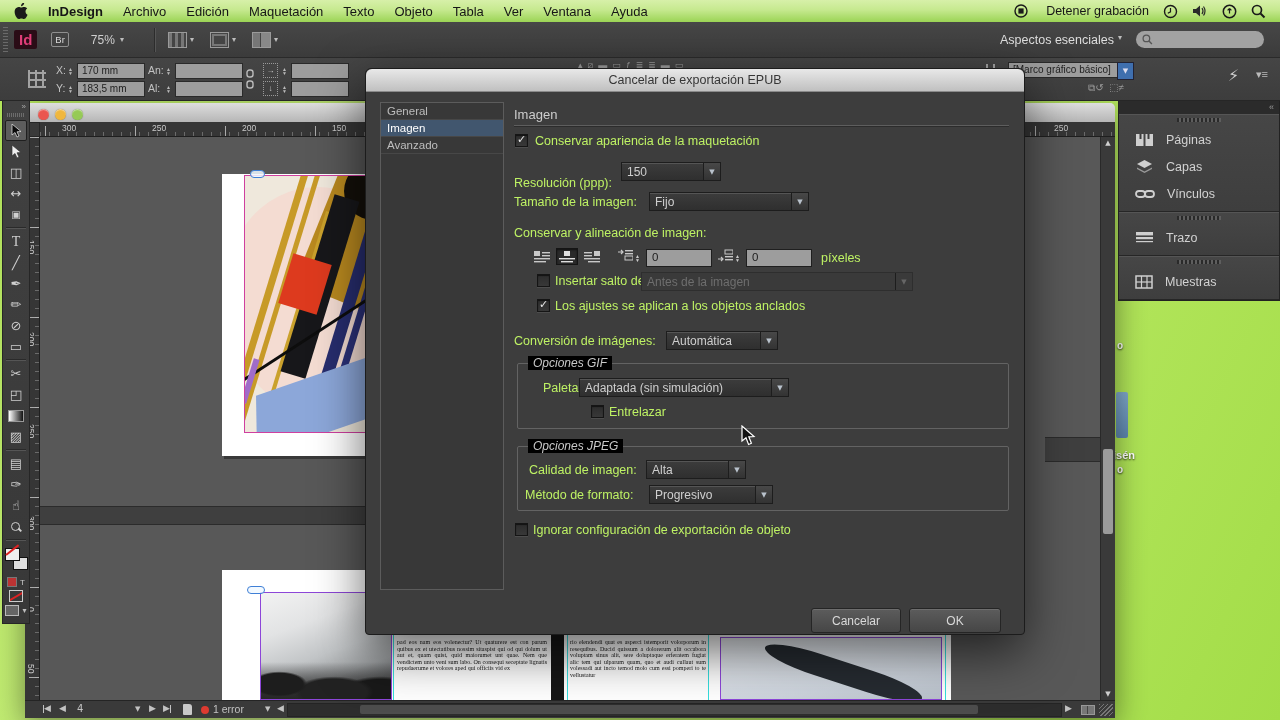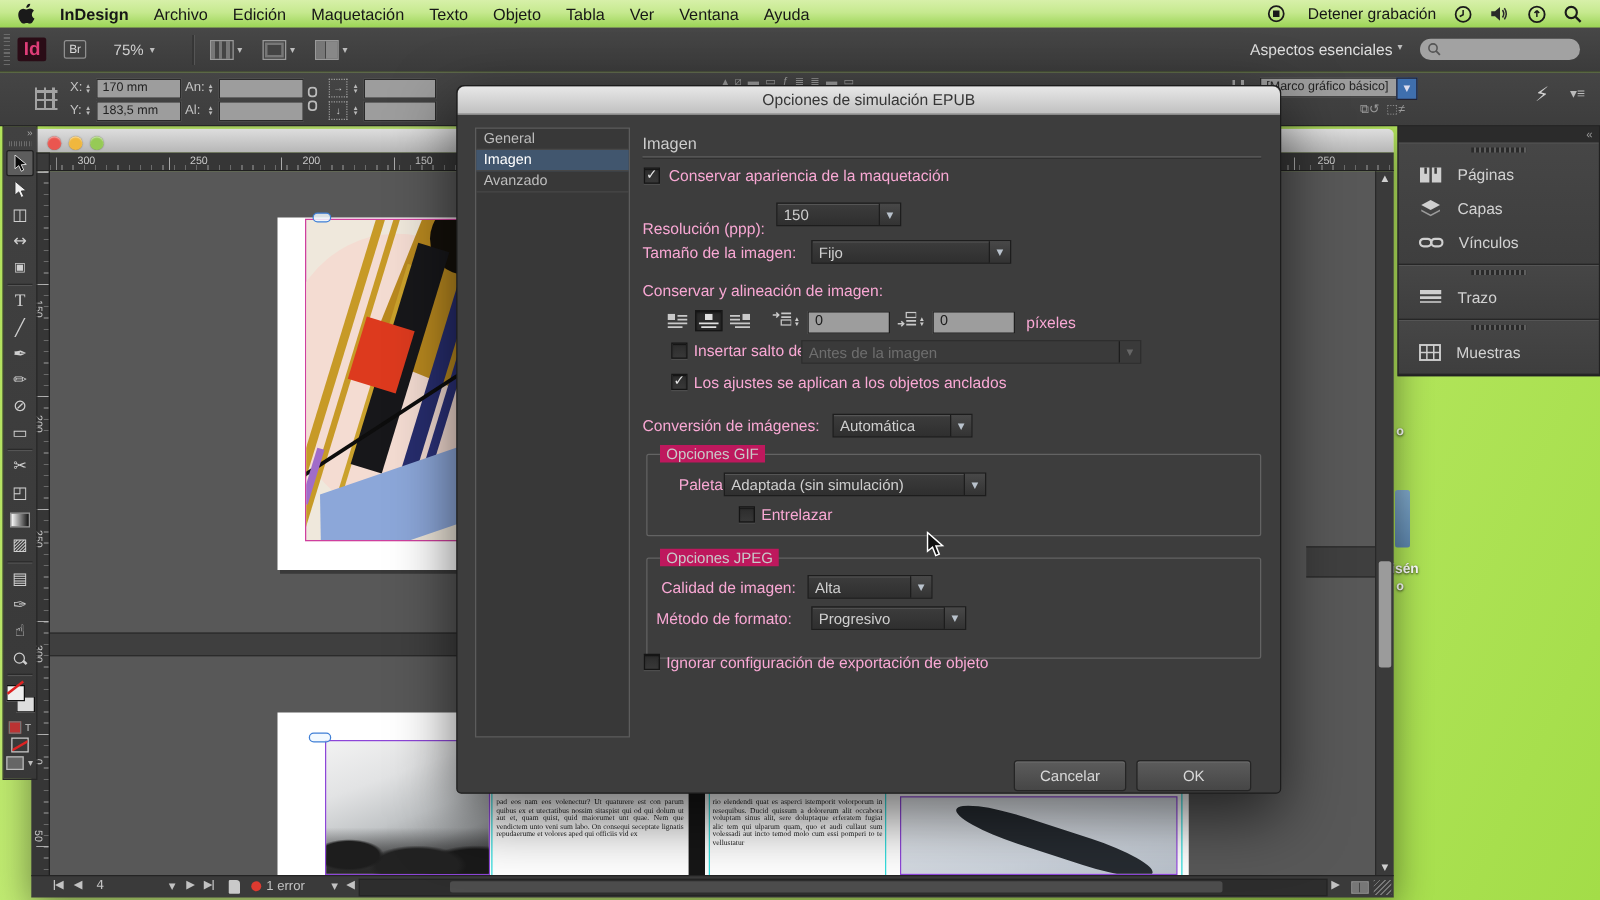--- a/index.html
+++ b/index.html
@@ -160,40 +160,40 @@
   #dialog{position:absolute;left:365px;top:68px;width:660px;height:567px;z-index:40;
     background:#3d3d3d;border:1px solid #1c1c1c;border-radius:6px 6px 4px 4px;box-sizing:border-box;
     box-shadow:0 18px 50px rgba(0,0,0,.6);color:#c8c8c8;font-size:12.5px;}
   #dlg-title{position:absolute;left:0;top:0;width:100%;height:22px;border-radius:6px 6px 0 0;
     background:linear-gradient(180deg,#e8e8e8,#c0c0c0);border-bottom:1px solid #8a8a8a;
     color:#363636;text-align:center;line-height:22px;font-size:12.5px;}
   #dlg-side{position:absolute;left:14px;top:33px;width:124px;height:488px;background:#383838;
     border:1px solid #5c5c5c;box-sizing:border-box;}
   .side-item{height:16px;line-height:16px;padding-left:6px;font-size:11.5px;color:#bdbdbd;border-bottom:1px solid #474747;}
   .side-item.active{background:#41566e;color:#fff;}
-  .dlg-lbl{position:absolute;color:#f9a8d4;white-space:nowrap;}
+  .dlg-lbl{position:absolute;color:#bef264;white-space:nowrap;}
   .dlg-head{position:absolute;color:#cdcdcd;font-size:13px;}
   .dlg-hr{position:absolute;height:1px;background:#5e5e5e;box-shadow:0 1px 0 #2c2c2c;}
   .dd{position:absolute;height:19px;background:linear-gradient(180deg,#3c3c3c,#2f2f2f);
     border:1px solid #1d1d1d;box-shadow:inset 0 1px 0 #555;box-sizing:border-box;
     display:flex;align-items:center;font-size:12px;color:#cfcfcf;}
   .dd .dd-txt{flex:1;padding-left:5px;white-space:nowrap;overflow:hidden;}
   .dd .dd-btn{width:16px;align-self:stretch;border-left:1px solid #1d1d1d;display:flex;align-items:center;justify-content:center;
     font-size:7px;color:#b9c2cc;font-family:"DejaVu Sans",sans-serif;background:linear-gradient(180deg,#484848,#333);}
   .dd.disabled{background:#3a3a3a;box-shadow:none;border-color:#2e2e2e;}
   .dd.disabled .dd-txt{color:#6e6e6e;}
   .dd.disabled .dd-btn{color:#666;background:#3a3a3a;}
   .nfld{position:absolute;height:18px;background:#9d9d9d;border:1px solid #1f1f1f;box-sizing:border-box;
     font-size:11.5px;color:#1c1c1c;padding:1px 0 0 5px;}
   .cb{position:absolute;width:13px;height:13px;background:linear-gradient(180deg,#2c2c2c,#383838);
     border:1px solid #151515;box-shadow:inset 0 1px 1px rgba(0,0,0,.6),0 1px 0 #4d4d4d;box-sizing:border-box;
     color:#e8e8e8;font-size:11px;line-height:11px;text-align:center;font-family:"DejaVu Sans",sans-serif;}
   .cb i{font-style:normal;position:relative;top:-1px;}
   .fieldset{position:absolute;border:1px solid #636363;border-radius:2px;box-sizing:border-box;}
-  .legend{position:absolute;top:-8px;background:#be185d;padding:0 5px;color:#c9c9c9;font-size:12px;}
+  .legend{position:absolute;top:-8px;background:#000000;padding:0 5px;color:#c9c9c9;font-size:12px;font-style:italic;}
   .align-btn{position:absolute;width:22px;height:17px;display:flex;align-items:center;justify-content:center;
     border:1px solid transparent;box-sizing:border-box;}
   .align-btn.pressed{background:#2a2a2a;border-color:#151515;box-shadow:inset 0 1px 2px rgba(0,0,0,.6);}
   .dlg-btn{position:absolute;height:23px;background:linear-gradient(180deg,#5c5c5c,#464646);
     border:1px solid #252525;border-radius:3px;color:#d9d9d9;font-size:12px;
     display:flex;align-items:center;justify-content:center;box-shadow:inset 0 1px 0 #6e6e6e;}
   .spc-ic{position:absolute;width:15px;height:14px;}
   .spc-ic svg{display:block;}
 
   #cursor{position:absolute;left:741px;top:425px;z-index:50;}
@@ -588,21 +588,21 @@
 
     <span class="refgrid" style="left:986px;top:6px;width:14px;height:14px;"></span>
     <span class="cp-fld" style="left:1008px;top:4px;width:108px;background:#9d9d9d;">[Marco gráfico básico]</span>
     <span class="abs" style="left:1117px;top:4px;width:15px;height:16px;background:#3f6fae;border:1px solid #223;color:#dde;font-size:7px;text-align:center;line-height:16px;font-family:'DejaVu Sans',sans-serif;">▼</span>
     <span class="abs" style="left:1088px;top:24px;color:#9a9a9a;font-size:10px;">⧉↺&nbsp;&nbsp;⬚≠</span>
     <span class="abs" style="left:1228px;top:8px;color:#cfcfcf;font-size:16px;">⚡</span>
     <span class="abs" style="left:1256px;top:10px;color:#bbb;font-size:11px;">▾≡</span>
   </div>
 
   <div id="dialog">
-    <div id="dlg-title">Opciones de simulación EPUB</div>
+    <div id="dlg-title">Cancelar de exportación EPUB</div>
 
     <div id="dlg-side">
       <div class="side-item">General</div>
       <div class="side-item active">Imagen</div>
       <div class="side-item">Avanzado</div>
     </div>
 
     <div class="dlg-head" style="left:148px;top:38px;">Imagen</div>
     <div class="dlg-hr" style="left:148px;top:56px;width:495px;"></div>
 
@@ -697,21 +697,21 @@
       <span class="legend" style="left:10px;">Opciones GIF</span>
     </div>
     <span class="dlg-lbl" style="left:177px;top:312px;">Paleta:</span>
     <div class="dd" style="left:213px;top:309px;width:210px;">
       <span class="dd-txt">Adaptada (sin simulación)</span>
       <span class="dd-btn">▼</span>
     </div>
     <span class="cb" style="left:225px;top:336px;"></span>
     <span class="dlg-lbl" style="left:243px;top:336px;">Entrelazar</span>
 
-    <div class="fieldset" style="left:151px;top:377px;width:492px;height:81px;">
+    <div class="fieldset" style="left:151px;top:377px;width:492px;height:65px;">
       <span class="legend" style="left:10px;">Opciones JPEG</span>
     </div>
     <span class="dlg-lbl" style="left:163px;top:394px;">Calidad de imagen:</span>
     <div class="dd" style="left:280px;top:391px;width:100px;">
       <span class="dd-txt">Alta</span>
       <span class="dd-btn">▼</span>
     </div>
     <span class="dlg-lbl" style="left:159px;top:419px;">Método de formato:</span>
     <div class="dd" style="left:283px;top:416px;width:124px;">
       <span class="dd-txt">Progresivo</span>

